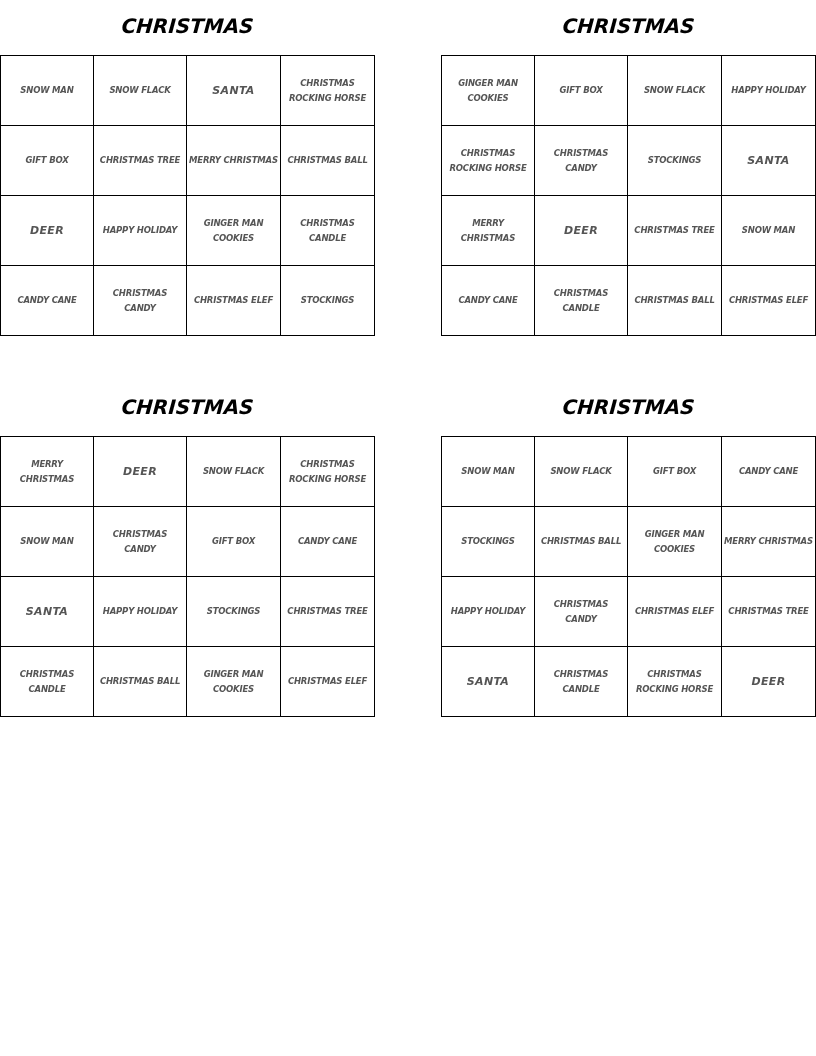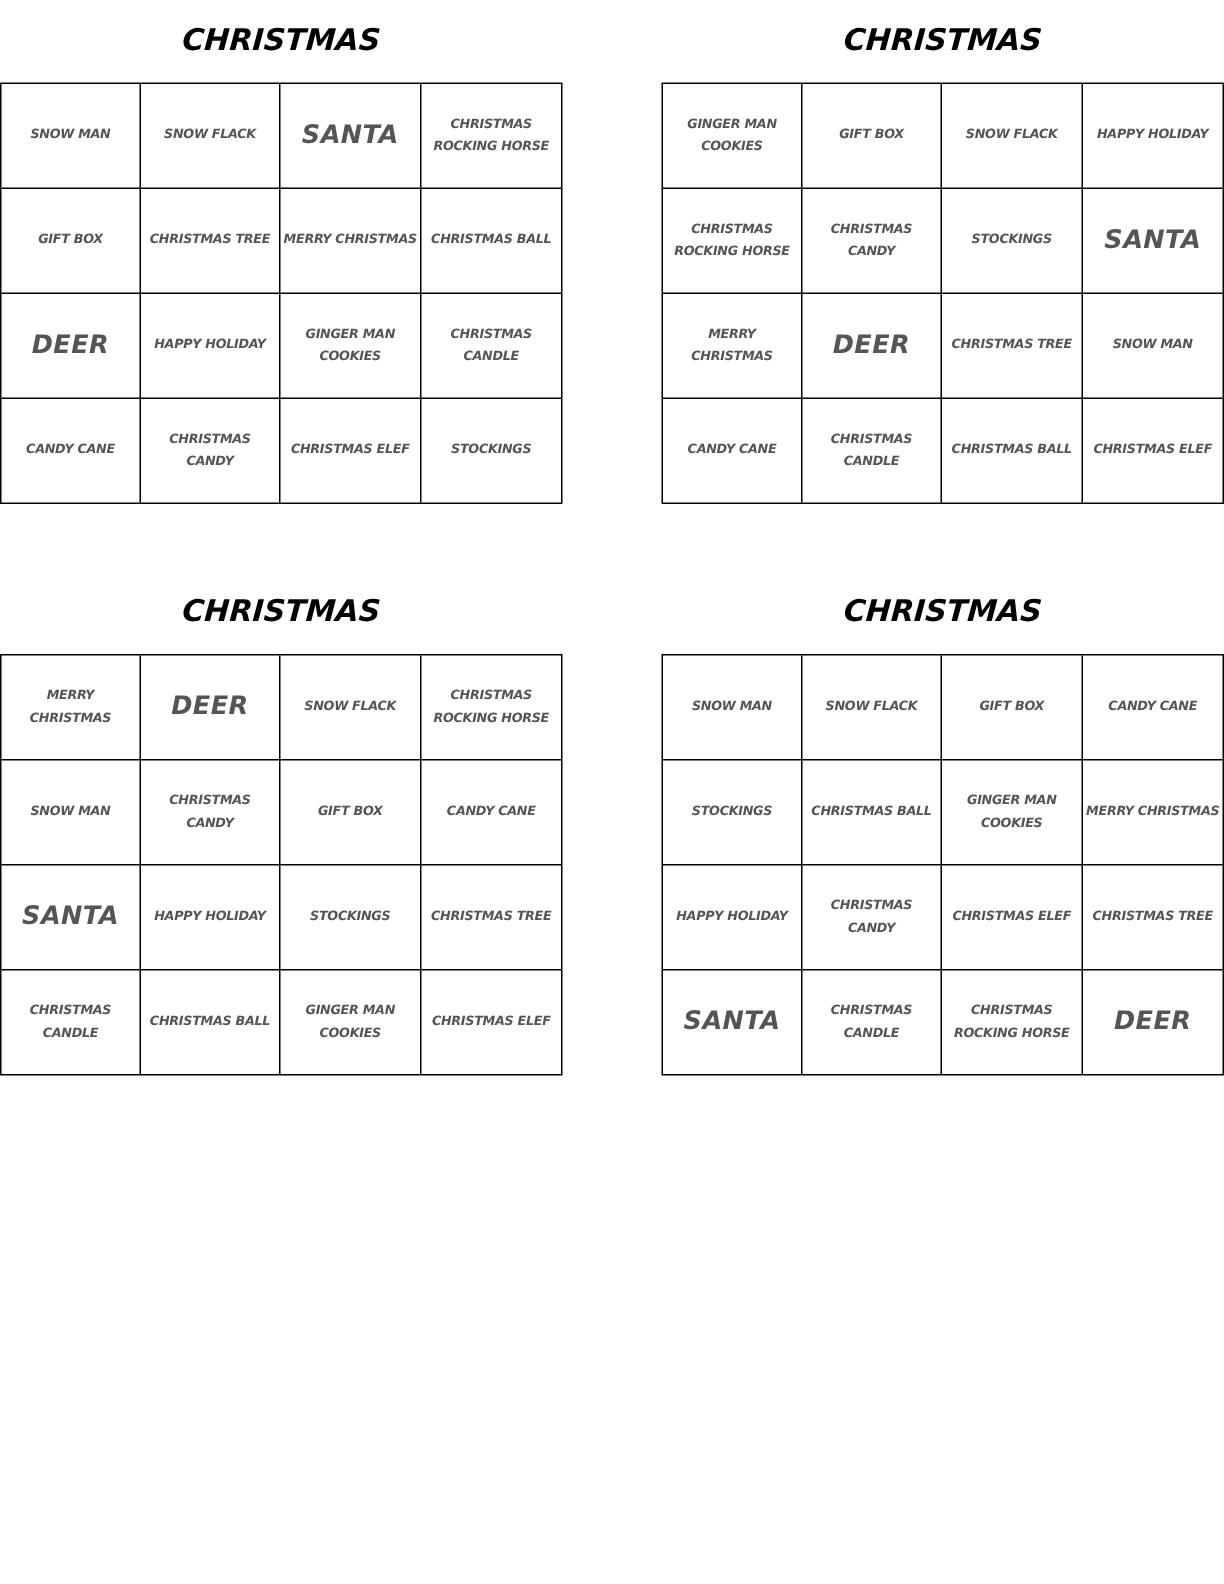--- a/index.html
+++ b/index.html
@@ -26,21 +26,21 @@
       text-align: center; box-sizing: border-box;
       padding: 0 2px;
       color: #555555;
       font-family: "DejaVu Sans", sans-serif;
       font-size: 8.5px; line-height: 15px;
       text-transform: uppercase; font-style: italic; font-weight: bold;
       letter-spacing: -0.2px;
     }
     .cell.c4 { border-right: none; }
     .cell.r4 { border-bottom: none; }
-    .cell.big { font-size: 17px; letter-spacing: 0.3px; }
+    .cell.big { font-size: 11px; letter-spacing: 0.3px; }
   </style>
 </head>
 <body>
 
 <div id="page">
 
   <div class="card" style="left:0px; top:0px;">
     <div class="card-title">CHRISTMAS</div>
     <div class="grid">
       <div class="cell">SNOW MAN</div>

